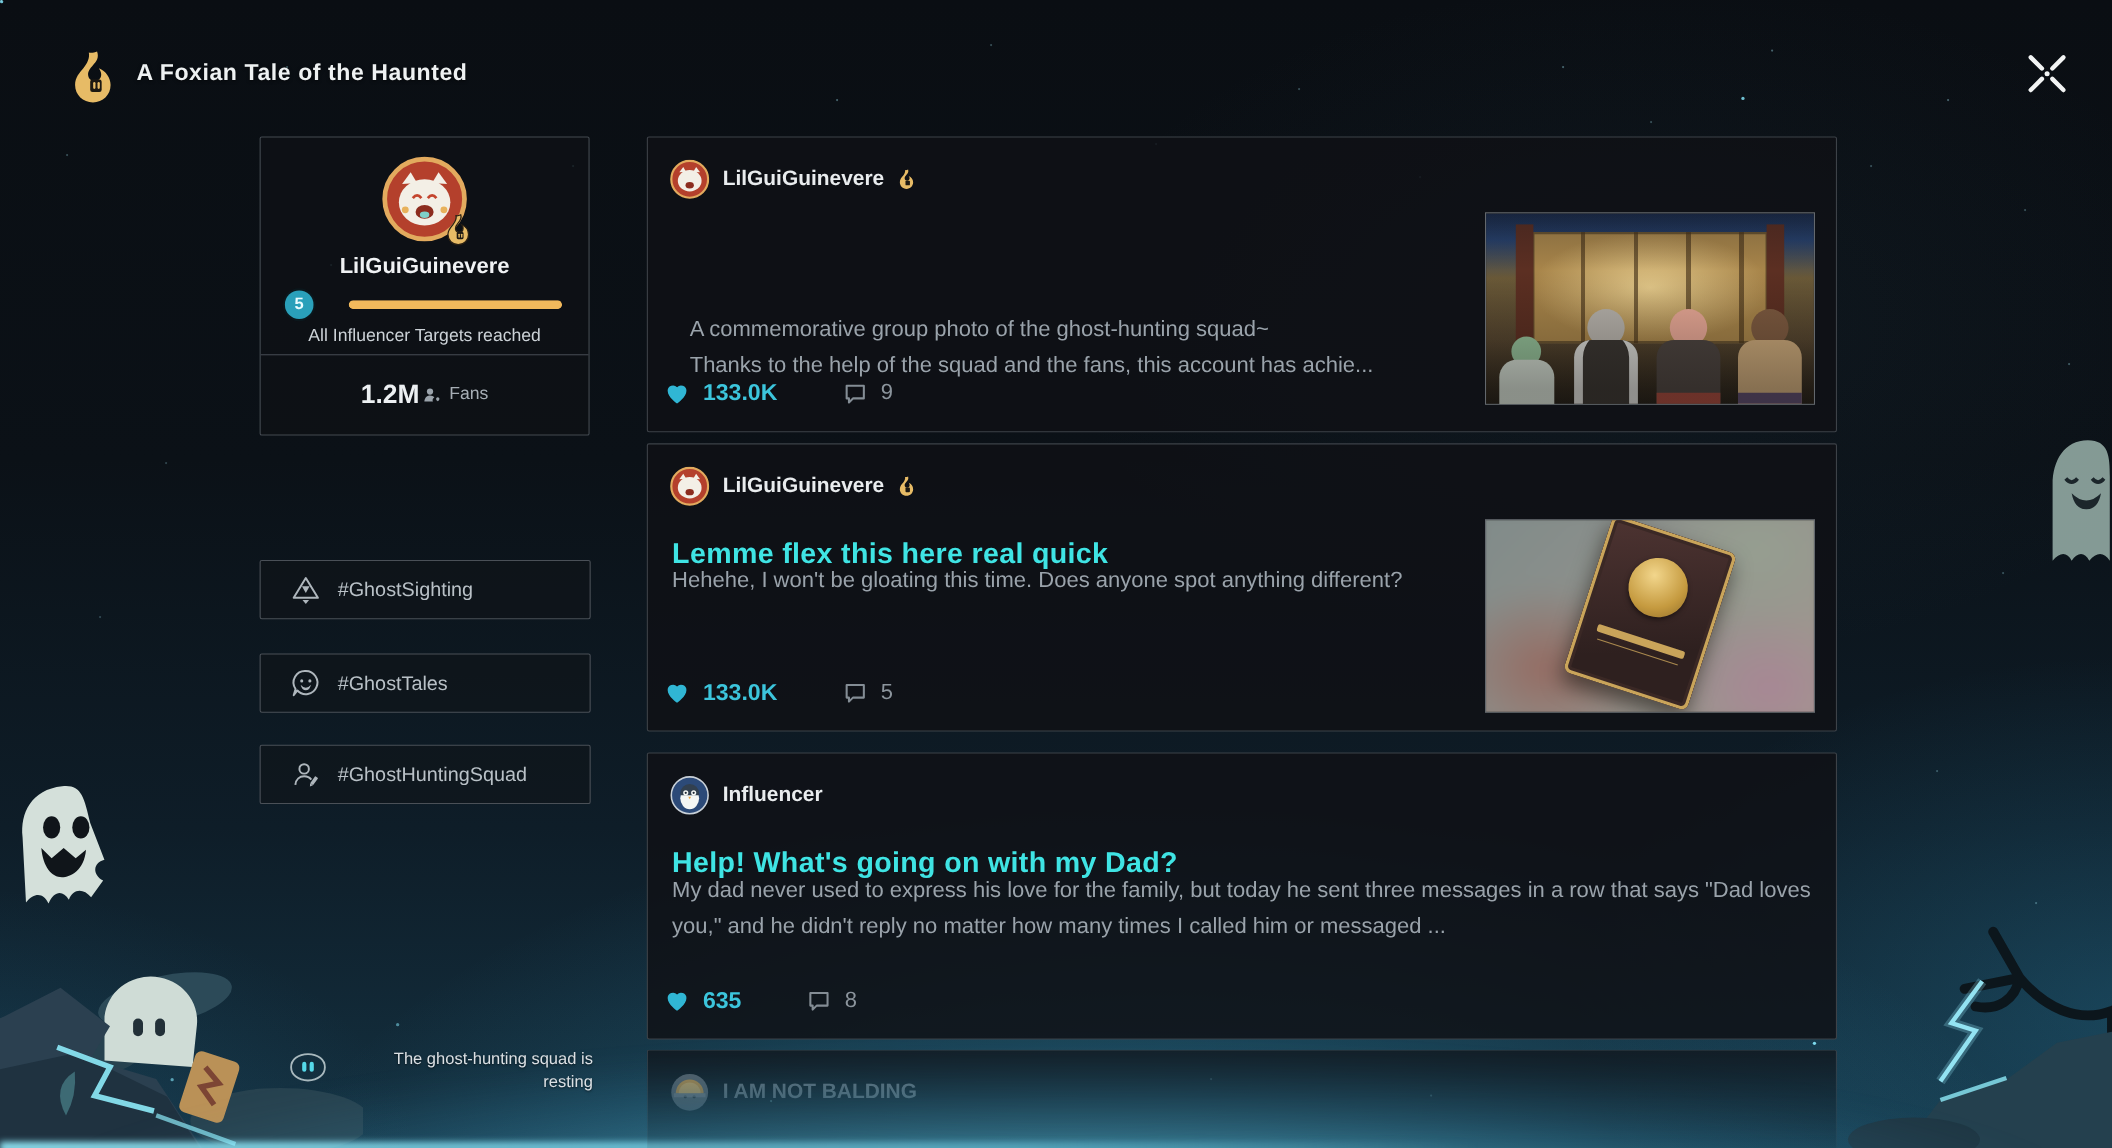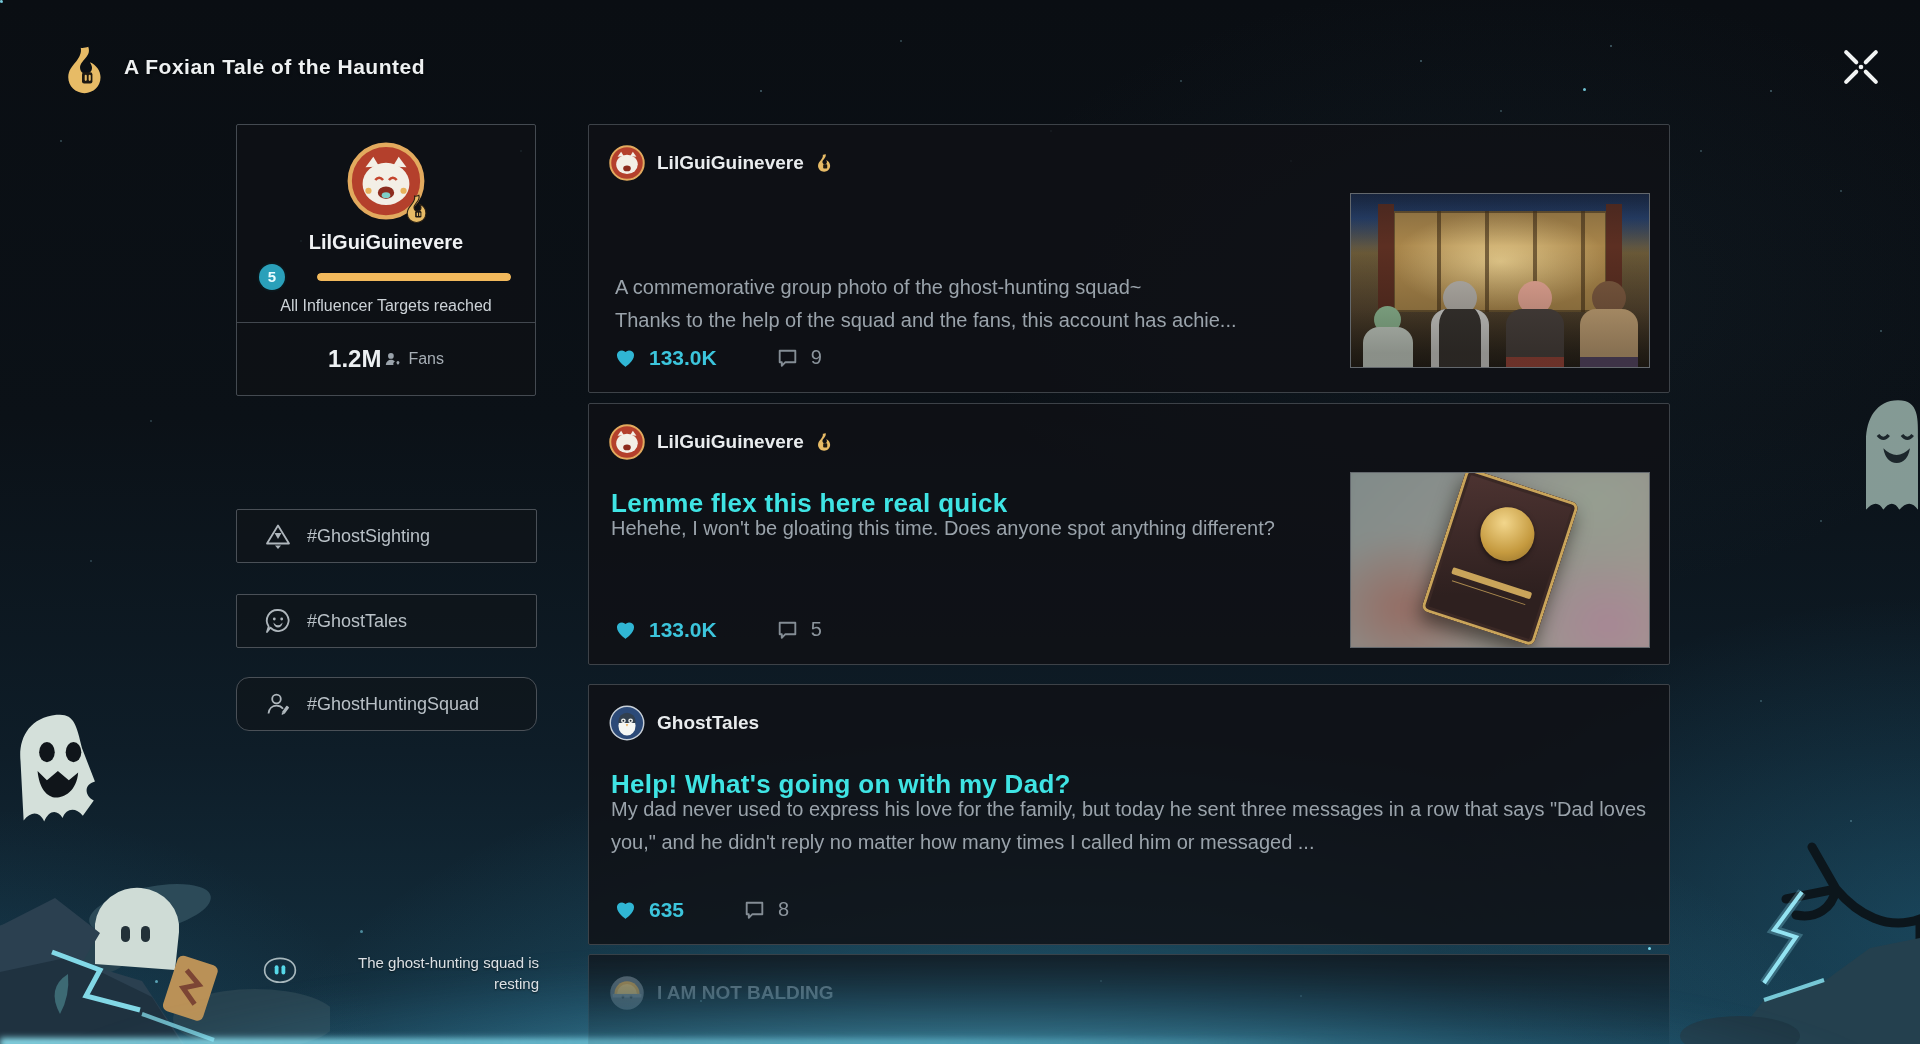--- a/index.html
+++ b/index.html
@@ -72,21 +72,21 @@
   .post{position:absolute;left:0;width:1082px;box-sizing:border-box;background:rgba(15,17,21,.84);
     border:1px solid #3d4248;border-radius:2px;cursor:pointer;}
   .post-head{position:absolute;left:20px;top:20px;display:flex;align-items:center;gap:12px;}
   .post-head .pav{width:36px;height:36px;}
   .post-head .pav svg{width:36px;height:36px;}
   .post-head .pname{font-size:19px;font-weight:bold;color:#e9ecee;}
   .post-head .pbadge{width:22px;height:22px;margin-left:-2px;}
   .post-head .pbadge svg{width:22px;height:22px;}
   .post-title{position:absolute;left:22px;font-size:26px;font-weight:bold;color:#3fe4e4;letter-spacing:.3px;}
   .post-body{position:absolute;left:22px;font-size:20px;line-height:33px;color:#9aa3ab;white-space:pre-line;}
-  .post-foot{position:absolute;left:24px;bottom:22px;display:flex;align-items:flex-start;}
+  .post-foot{position:absolute;left:14px;bottom:22px;display:flex;align-items:flex-start;}
   .post-foot .likes,.post-foot .comments{display:flex;align-items:center;gap:11px;background:none;border:none;
     padding:0;cursor:pointer;font-family:inherit;}
   .post-foot .likes svg{width:25px;height:25px;}
   .post-foot .comments svg{width:25px;height:25px;}
   .post-foot .likes .cnt{font-size:21px;font-weight:bold;color:#3cc5dc;}
   .post-foot .comments{margin-left:58px;}
   .post-foot .comments .cnt{font-size:20px;color:#8b949c;}
   .post-img{position:absolute;right:19px;top:68px;width:300px;box-sizing:border-box;border:1px solid #63686d;
     overflow:hidden;background:#222;}
   
@@ -255,21 +255,21 @@
   <button class="filter-btn" style="top:594px;">
     <svg viewBox="0 0 30 30" fill="none" stroke="#aeb6bc" stroke-width="1.8">
       <path d="M15 4 a10.5 10.5 0 1 1 -7.6 17.7 L4 26 l1.7-5.6 A10.5 10.5 0 0 1 15 4z" stroke-linejoin="round"></path>
       <circle cx="11.3" cy="13" r="1.4" fill="#aeb6bc" stroke="none"></circle>
       <circle cx="18.7" cy="13" r="1.4" fill="#aeb6bc" stroke="none"></circle>
       <path d="M10.3 16.5 q4.7 5.5 9.4 0 q-1.2 5 -4.7 5 t-4.7 -5z" fill="#aeb6bc" stroke="none"></path>
     </svg>
     <span>#GhostTales</span>
   </button>
 
-  <button class="filter-btn" style="top:677px;border-radius:13px;">
+  <button class="filter-btn" style="top:677px;">
     <svg viewBox="0 0 30 30" fill="none" stroke="#aeb6bc" stroke-width="1.8">
       <circle cx="13.5" cy="10" r="4.3"></circle>
       <path d="M5.5 24.5 c.5-5.2 4-7.8 8-7.8 2.6 0 5 1 6.5 3"></path>
       <g transform="rotate(36 22 21.5)">
         <rect x="20.4" y="16.5" width="3.2" height="8" rx=".6" fill="#aeb6bc" stroke="none"></rect>
         <path d="M20.4 24.5 h3.2 l-1.6 2.6z" fill="#aeb6bc" stroke="none"></path>
       </g>
     </svg>
     <span>#GhostHuntingSquad</span>
   </button>
@@ -298,21 +298,21 @@
           </svg>
         </span>
         <span class="pname">LilGuiGuinevere</span>
         <span class="pbadge">
           <svg viewBox="0 0 24 24">
             <path d="M12.6 2.3 c.8 2.4 -.4 3.8 -1.6 5.2 -1 1.2 -2 2.2 -1.8 3.8 .2 1.4 1.2 2.2 2.5 2.2 1.4 0 2.4 -1 2.4 -2.5 0 -.9 -.4 -1.6 -.9 -2.3 2.6 1 4.4 3.5 4.4 6.3 0 3.7 -2.9 6.5 -6.6 6.5 s-6.6 -2.8 -6.6 -6.5 c0 -3 1.7 -4.6 3.2 -6.4 1.3 -1.6 2.4 -3.5 2 -5.7 1 .2 2.2 -.2 3 -.6z" fill="#e7bb66"></path>
             <rect x="10" y="13.4" width="4.4" height="4.6" rx=".9" fill="#1c1812"></rect>
           </svg>
         </span>
       </div>
-      <p class="post-body" style="top:142px;width:730px;margin:4px;">A commemorative group photo of the ghost-hunting squad~
+      <p class="post-body" style="top:142px;width:730px;margin:16px;">A commemorative group photo of the ghost-hunting squad~
 Thanks to the help of the squad and the fans, this account has achie...</p>
       <div class="post-foot">
         <button class="likes">
           <svg viewBox="0 0 24 24" fill="#30b6d4">
             <path d="M12 21 s-8.2-5.3 -8.2-11.1 a4.7 4.7 0 0 1 8.2-3.1 4.7 4.7 0 0 1 8.2 3.1 C20.2 15.7 12 21 12 21z"></path>
           </svg>
           <span class="cnt">133.0K</span>
         </button>
         <button class="comments">
           <svg viewBox="0 0 24 24" fill="none" stroke="#848d95" stroke-width="1.8" stroke-linejoin="round">
@@ -401,21 +401,21 @@
             <circle cx="20" cy="20" r="18.6" fill="none" stroke="#c8d0d8" stroke-width="1.6"></circle>
             <ellipse cx="20" cy="23" rx="9.5" ry="11" fill="#f5f7f4"></ellipse>
             <path d="M10.5 18 a9.5 9.5 0 0 1 19 0 v2 h-19z" fill="#32404f"></path>
             <circle cx="16" cy="17.5" r="2.6" fill="#f5f7f4"></circle>
               <circle cx="24" cy="17.5" r="2.6" fill="#f5f7f4"></circle>
             <circle cx="16" cy="17.5" r="1.1" fill="#1d2733"></circle>
               <circle cx="24" cy="17.5" r="1.1" fill="#1d2733"></circle>
             <path d="M18.6 21.5 l2.8 0 -1.4 2.4z" fill="#e8a23c"></path>
           </svg>
         </span>
-        <span class="pname">GhostTales</span>
+        <span class="pname">Influencer</span>
       </div>
       <h2 class="post-title" style="top:62px;">Help! What's going on with my Dad?</h2>
       <p class="post-body" style="top:108px;width:1040px;margin:0;">My dad never used to express his love for the family, but today he sent three messages in a row that says "Dad loves you," and he didn't reply no matter how many times I called him or messaged ...</p>
       <div class="post-foot">
         <button class="likes">
           <svg viewBox="0 0 24 24" fill="#30b6d4">
             <path d="M12 21 s-8.2-5.3 -8.2-11.1 a4.7 4.7 0 0 1 8.2-3.1 4.7 4.7 0 0 1 8.2 3.1 C20.2 15.7 12 21 12 21z"></path>
           </svg>
           <span class="cnt">635</span>
         </button>

